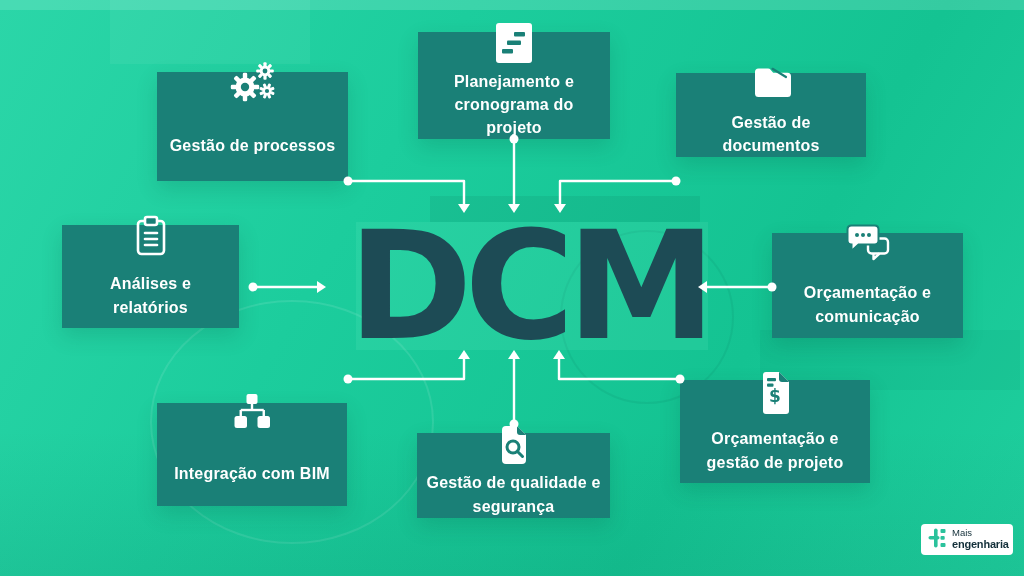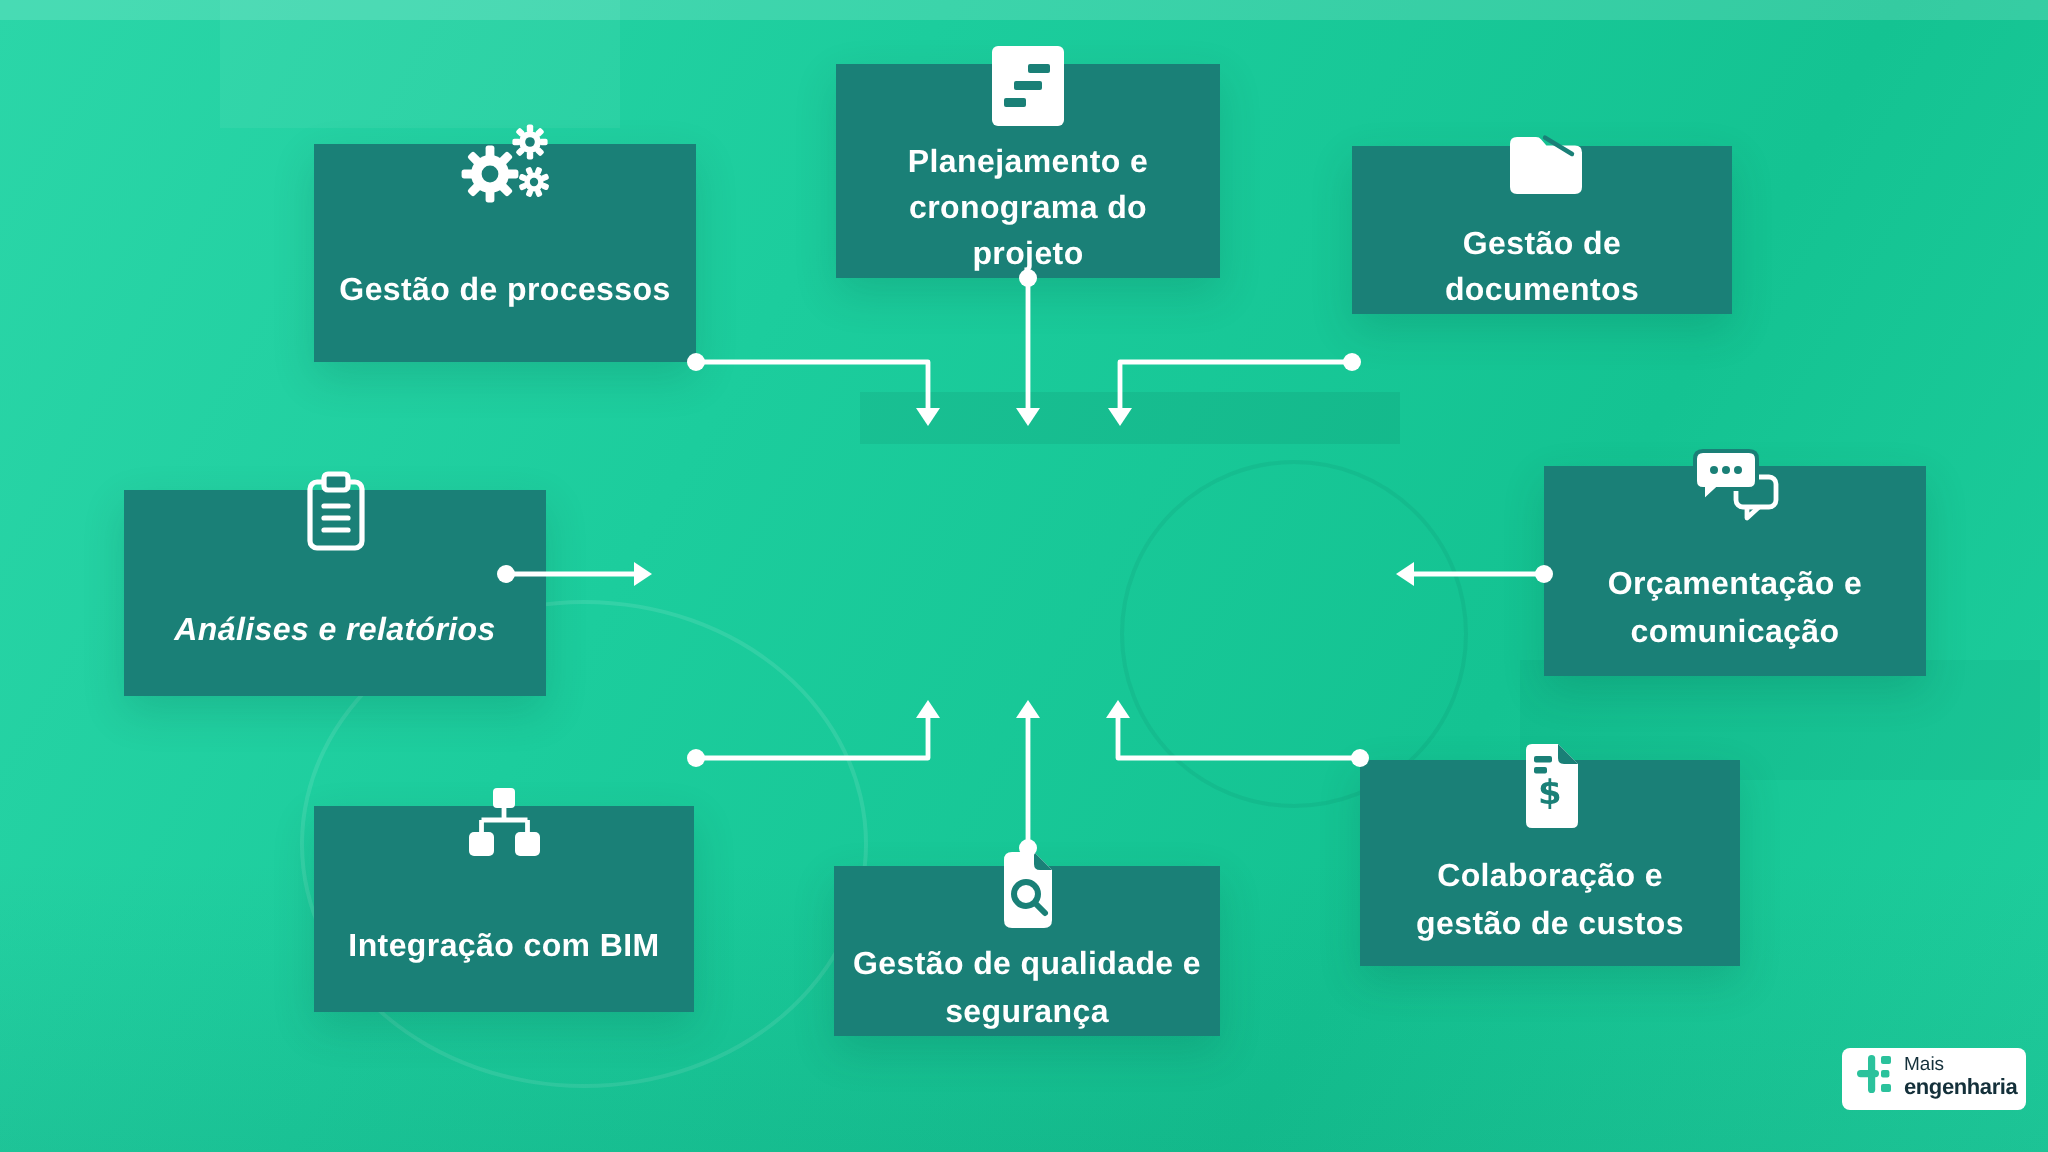--- a/index.html
+++ b/index.html
@@ -33,21 +33,21 @@
     position:absolute;z-index:2;background:#1a8077;
     box-shadow:0 8px 20px rgba(0,60,52,.16);
     display:flex;align-items:center;justify-content:center;text-align:center;
     box-sizing:border-box;padding:38px 12px 0;
     color:#fff;font-size:16px;font-weight:600;line-height:1.45;letter-spacing:.2px;
   }
   .box .icon{position:absolute;top:-11px;left:50%;transform:translateX(-50%);}
   .b1{left:157px;top:72px;width:191px;height:109px;}
   .b2{left:418px;top:32px;width:192px;height:107px;padding-left:24px;padding-right:24px;}
   .b3{left:676px;top:73px;width:190px;height:84px;padding-left:28px;padding-right:28px;}
-  .b4{left:62px;top:245px;width:211px;height:103px;padding-left:9px;padding-right:9px;font-style:italic;}
+  .b4{left:62px;top:225px;width:177px;height:103px;padding-left:9px;padding-right:9px;}
   .b5{left:772px;top:233px;width:191px;height:105px;padding-left:22px;padding-right:22px;}
   .b6{left:157px;top:380px;width:190px;height:103px;margin-top:23px;}
   .b7{left:417px;top:433px;width:193px;height:85px;padding-left:8px;padding-right:8px;}
   .b8{left:680px;top:380px;width:190px;height:103px;padding-left:20px;padding-right:20px;}
 
   .connectors{position:absolute;left:0;top:0;z-index:3;pointer-events:none;}
 
   .logo{
     position:absolute;left:921px;top:524px;width:92px;height:31px;z-index:4;
     background:#fff;border-radius:4px;
@@ -63,20 +63,23 @@
 <div class="canvas">
 
   <div class="tex tex-topband"></div>
   <div class="tex tex-block2"></div>
   <div class="tex tex-block1"></div>
   <div class="tex tex-block3"></div>
   <div class="tex tex-ring1"></div>
   <div class="tex tex-ring2"></div>
   <div class="tex tex-bottom"></div>
 
+  <div class="dcm-block">
+    <div class="dcm-text">DCM</div>
+  </div>
 
   <div class="box b1">
     <span class="icon">
       <svg width="50" height="48" viewBox="0 0 50 48">
         <g fill="#ffffff">
           <g transform="translate(17 26)">
             <rect x="-2.2" y="-14.2" width="4.4" height="6.2" rx="1.3"></rect>
             <rect x="-2.2" y="-14.2" width="4.4" height="6.2" rx="1.3" transform="rotate(45)"></rect>
             <rect x="-2.2" y="-14.2" width="4.4" height="6.2" rx="1.3" transform="rotate(90)"></rect>
             <rect x="-2.2" y="-14.2" width="4.4" height="6.2" rx="1.3" transform="rotate(135)"></rect>
@@ -208,21 +211,21 @@
       <svg width="38" height="48" viewBox="0 0 38 48">
         <path fill="#ffffff" d="M7 6 q0-3 3-3 h13 l10 10 v29 q0 3-3 3 H10 q-3 0-3-3 z"></path>
         <path fill="#1a8077" d="M23 3 l10 10 h-7 q-3 0-3-3 z"></path>
         <g fill="#1a8077">
           <rect x="11" y="9" width="9" height="3.2" rx="1"></rect>
           <rect x="11" y="14.5" width="6.5" height="3.2" rx="1"></rect>
         </g>
         <text x="19" y="33" font-size="17" font-weight="bold" fill="#1a8077" text-anchor="middle" font-family="DejaVu Sans, sans-serif">$</text>
       </svg>
     </span>
-    <span>Colaboração e gestão de custos</span>
+    <span>Orçamentação e gestão de projeto</span>
   </div>
 
   <svg class="connectors" width="1024" height="576" viewBox="0 0 1024 576">
     <g stroke="#ffffff" stroke-width="2.4" fill="none" stroke-linecap="round" stroke-linejoin="round">
       <path d="M348 181 H464 V205"></path>
       <path d="M514 139 V205"></path>
       <path d="M676 181 H560 V205"></path>
       <path d="M253 287 H317"></path>
       <path d="M772 287 H707"></path>
       <path d="M348 379 H464 V358"></path>

